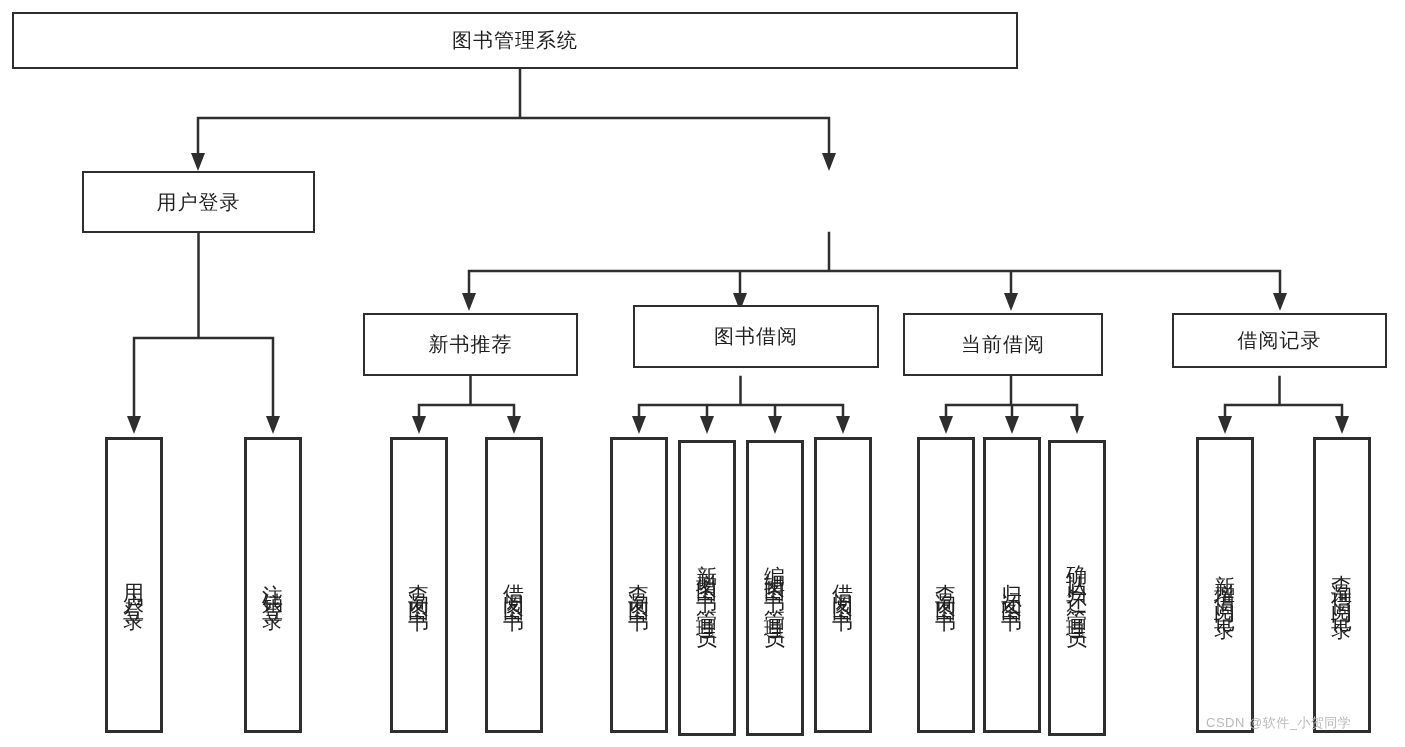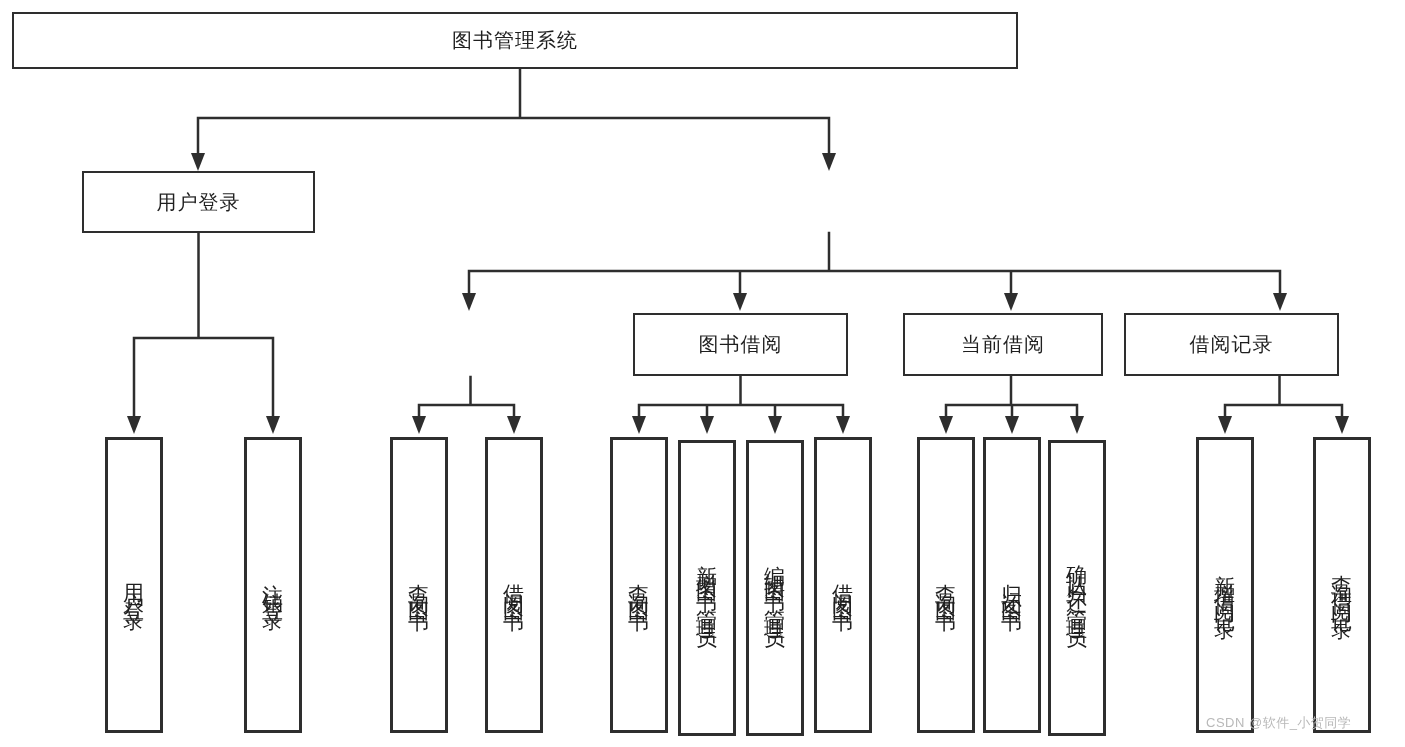--- a/index.html
+++ b/index.html
@@ -77,23 +77,24 @@
       <polygon points="1070,416 1084,416 1077,434"></polygon>
       <polygon points="1218,416 1232,416 1225,434"></polygon>
       <polygon points="1335,416 1349,416 1342,434"></polygon>
     </g>
   </svg>
 
   <div class="hbox root" style="left:12px;top:12px;width:1006px;height:57px">图书管理系统</div>
 
   <div class="hbox" style="left:82px;top:171px;width:233px;height:62px">用户登录</div>
 
-  <div class="hbox" style="left:633px;top:313px;width:215px;height:63px">图书借阅</div>
+  <div class="hbox" style="left:363px;top:313px;width:215px;height:63px">新书推荐</div>
+  <div class="hbox" style="left:633px;top:305px;width:246px;height:63px">图书借阅</div>
   <div class="hbox" style="left:903px;top:313px;width:200px;height:63px">当前借阅</div>
-  <div class="hbox" style="left:1124px;top:313px;width:215px;height:63px">借阅记录</div>
+  <div class="hbox" style="left:1172px;top:313px;width:215px;height:55px">借阅记录</div>
 
   <div class="vbox" style="left:105px;top:437px">
     <span>用户登录</span>
   </div>
   <div class="vbox" style="left:244px;top:437px">
     <span>注销登录</span>
   </div>
 
   <div class="vbox" style="left:390px;top:437px">
     <span>查询图书</span>

